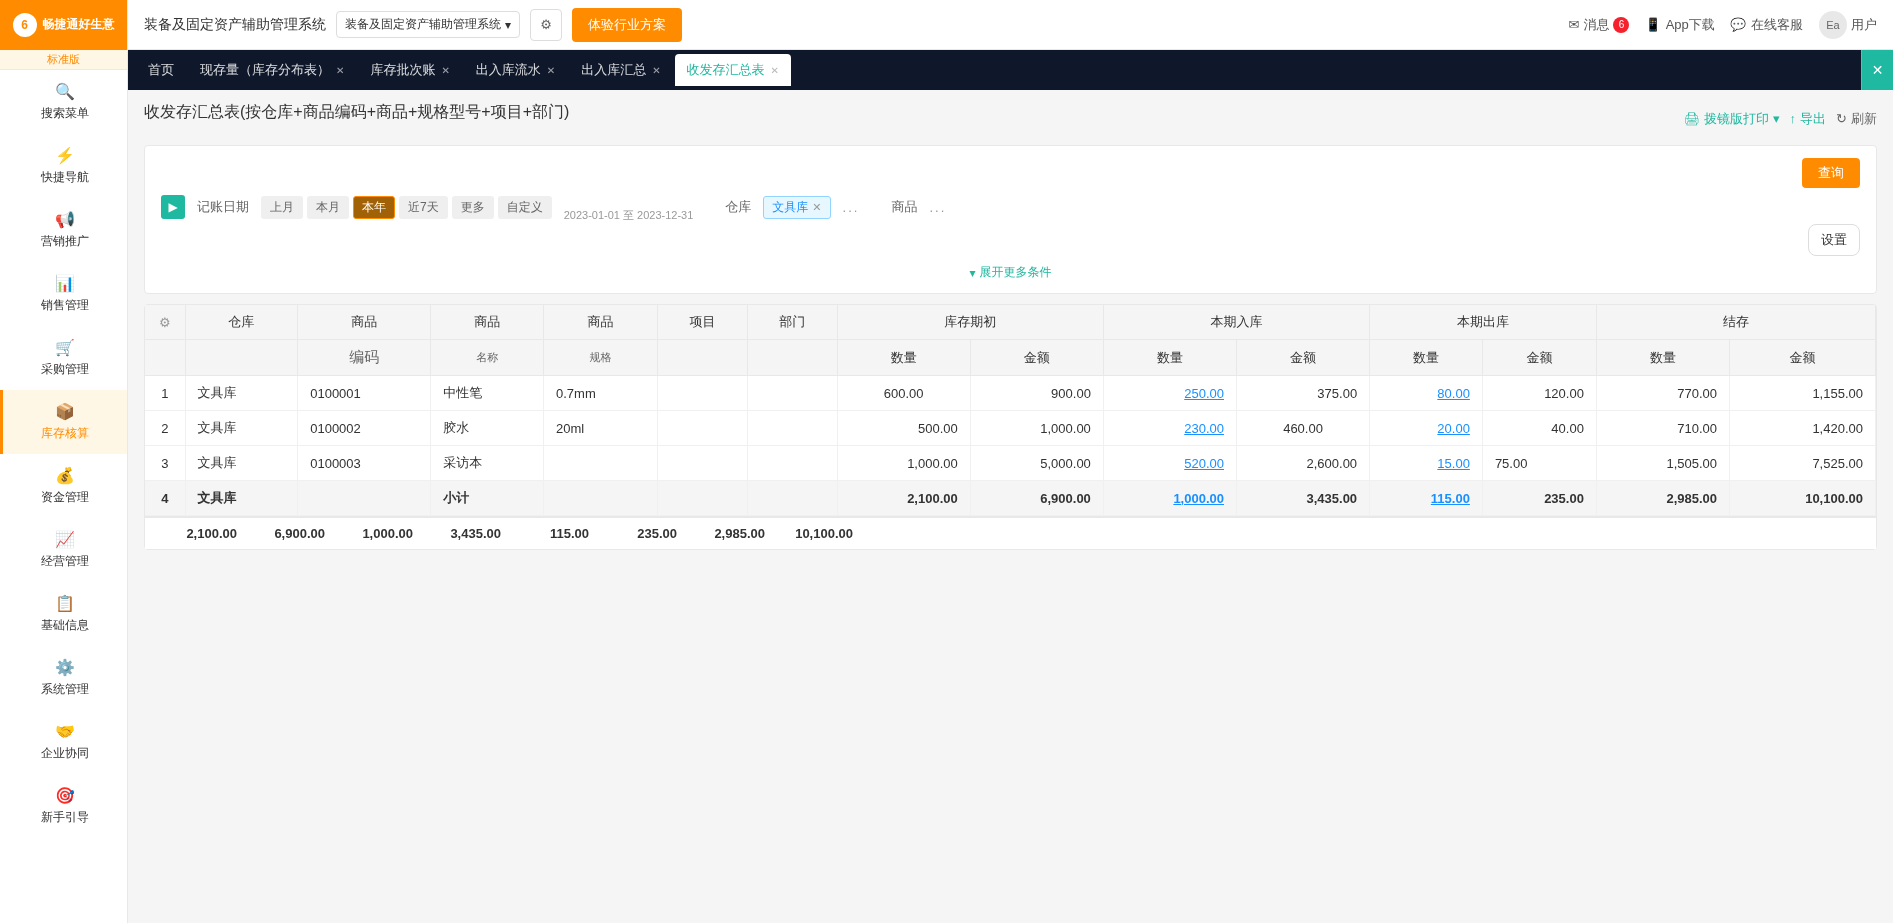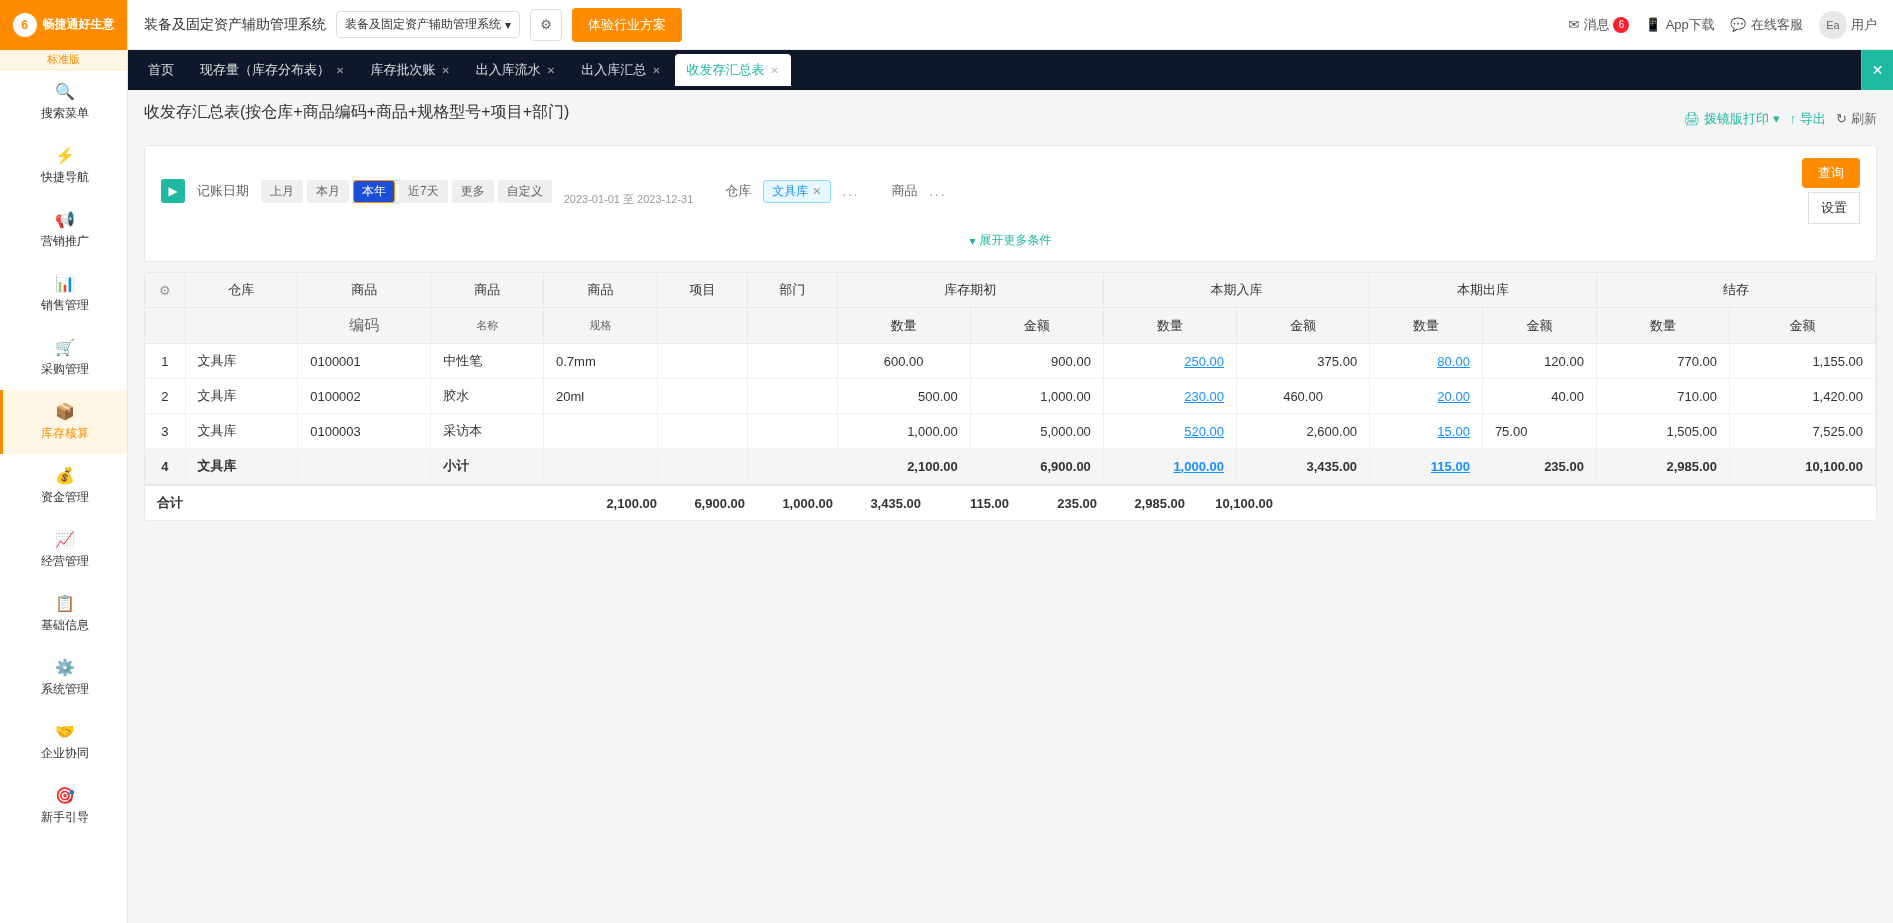--- a/index.html
+++ b/index.html
@@ -92,43 +92,43 @@
       font-size: 16px; color: #333; font-weight: 500; margin-bottom: 12px;
       display: flex; align-items: center; justify-content: space-between;
     }
     .filter-row { display: flex; align-items: center; gap: 12px; flex-wrap: wrap; }
     .filter-label { color: #666; font-size: 13px; white-space: nowrap; }
     .date-shortcuts { display: flex; align-items: flex-end; gap: 4px; }
     .date-btn {
       padding: 2px 8px; border-radius: 3px; font-size: 12px; cursor: pointer;
       border: 1px solid transparent; color: #666;
     }
-    .date-btn.active { background: #1d4ed8; color: #fff; border-color: #ff8c00; }
+    .date-btn.active { background: #a16207; color: #fff; border-color: #ff8c00; }
     .date-range { color: #999; font-size: 11px; margin-top: 16px; }
     .filter-tag {
       background: #e6f7ff; border: 1px solid #91d5ff; border-radius: 3px;
       padding: 2px 8px; font-size: 12px; color: #1890ff; display: flex; align-items: center; gap: 4px;
     }
     .filter-tag .x { color: #999; cursor: pointer; font-size: 11px; }
     .filter-dots { color: #999; cursor: pointer; letter-spacing: 2px; }
     .expand-row {
       display: flex; justify-content: center; margin-top: 8px;
     }
     .expand-btn {
       color: #1fb8a0; font-size: 12px; cursor: pointer; display: flex; align-items: center; gap: 4px;
     }
 
     
     .query-btn {
       background: #ff8c00; color: #fff; border: none; border-radius: 4px;
       padding: 6px 16px; font-size: 13px; cursor: pointer; white-space: nowrap;
     }
     .settings-action-btn {
-      border: 1px solid #ddd; background: #fff; color: #333; border-radius: 0;
-      padding: 6px 12px; font-size: 13px; cursor: pointer;
+      border: 1px solid #ddd; background: #fff; color: #333; border-radius: 8px;
+      padding: 6px 12px; font-size: 13px; cursor: pointer; margin-top: 32px;
     }
     table {
       width: 100%; border-collapse: collapse; font-size: 13px;
     }
     thead tr th {
       background: #f5f5f5; border-bottom: 1px solid #e8e8e8; border-right: 1px solid #e8e8e8;
       padding: 8px 12px; text-align: center; color: #333; font-weight: 500; white-space: nowrap;
     }
     thead tr:first-child th { border-top: none; }
     tbody tr td {
@@ -456,21 +456,20 @@
     <td style="text-align:right;">3,435.00</td>
     <td style="text-align:right;"><span class="link-text">115.00</span></td>
     <td style="text-align:right;">235.00</td>
     <td style="text-align:right;">2,985.00</td>
     <td style="text-align:right;">10,100.00</td>
   </tr>
           </tbody>
       </table>
 
       <div class="table-footer" id="table-footer">
-  <span style="min-width:420px;display:inline-block;">合计</span>
   <span style="min-width:80px;text-align:right;display:inline-block;">2,100.00</span>
   <span style="min-width:80px;text-align:right;display:inline-block;margin-left:8px;">6,900.00</span>
   <span style="min-width:80px;text-align:right;display:inline-block;margin-left:8px;">1,000.00</span>
   <span style="min-width:80px;text-align:right;display:inline-block;margin-left:8px;">3,435.00</span>
   <span style="min-width:80px;text-align:right;display:inline-block;margin-left:8px;">115.00</span>
   <span style="min-width:80px;text-align:right;display:inline-block;margin-left:8px;">235.00</span>
   <span style="min-width:80px;text-align:right;display:inline-block;margin-left:8px;">2,985.00</span>
   <span style="min-width:80px;text-align:right;display:inline-block;margin-left:8px;">10,100.00</span>
 </div>
     </div>

